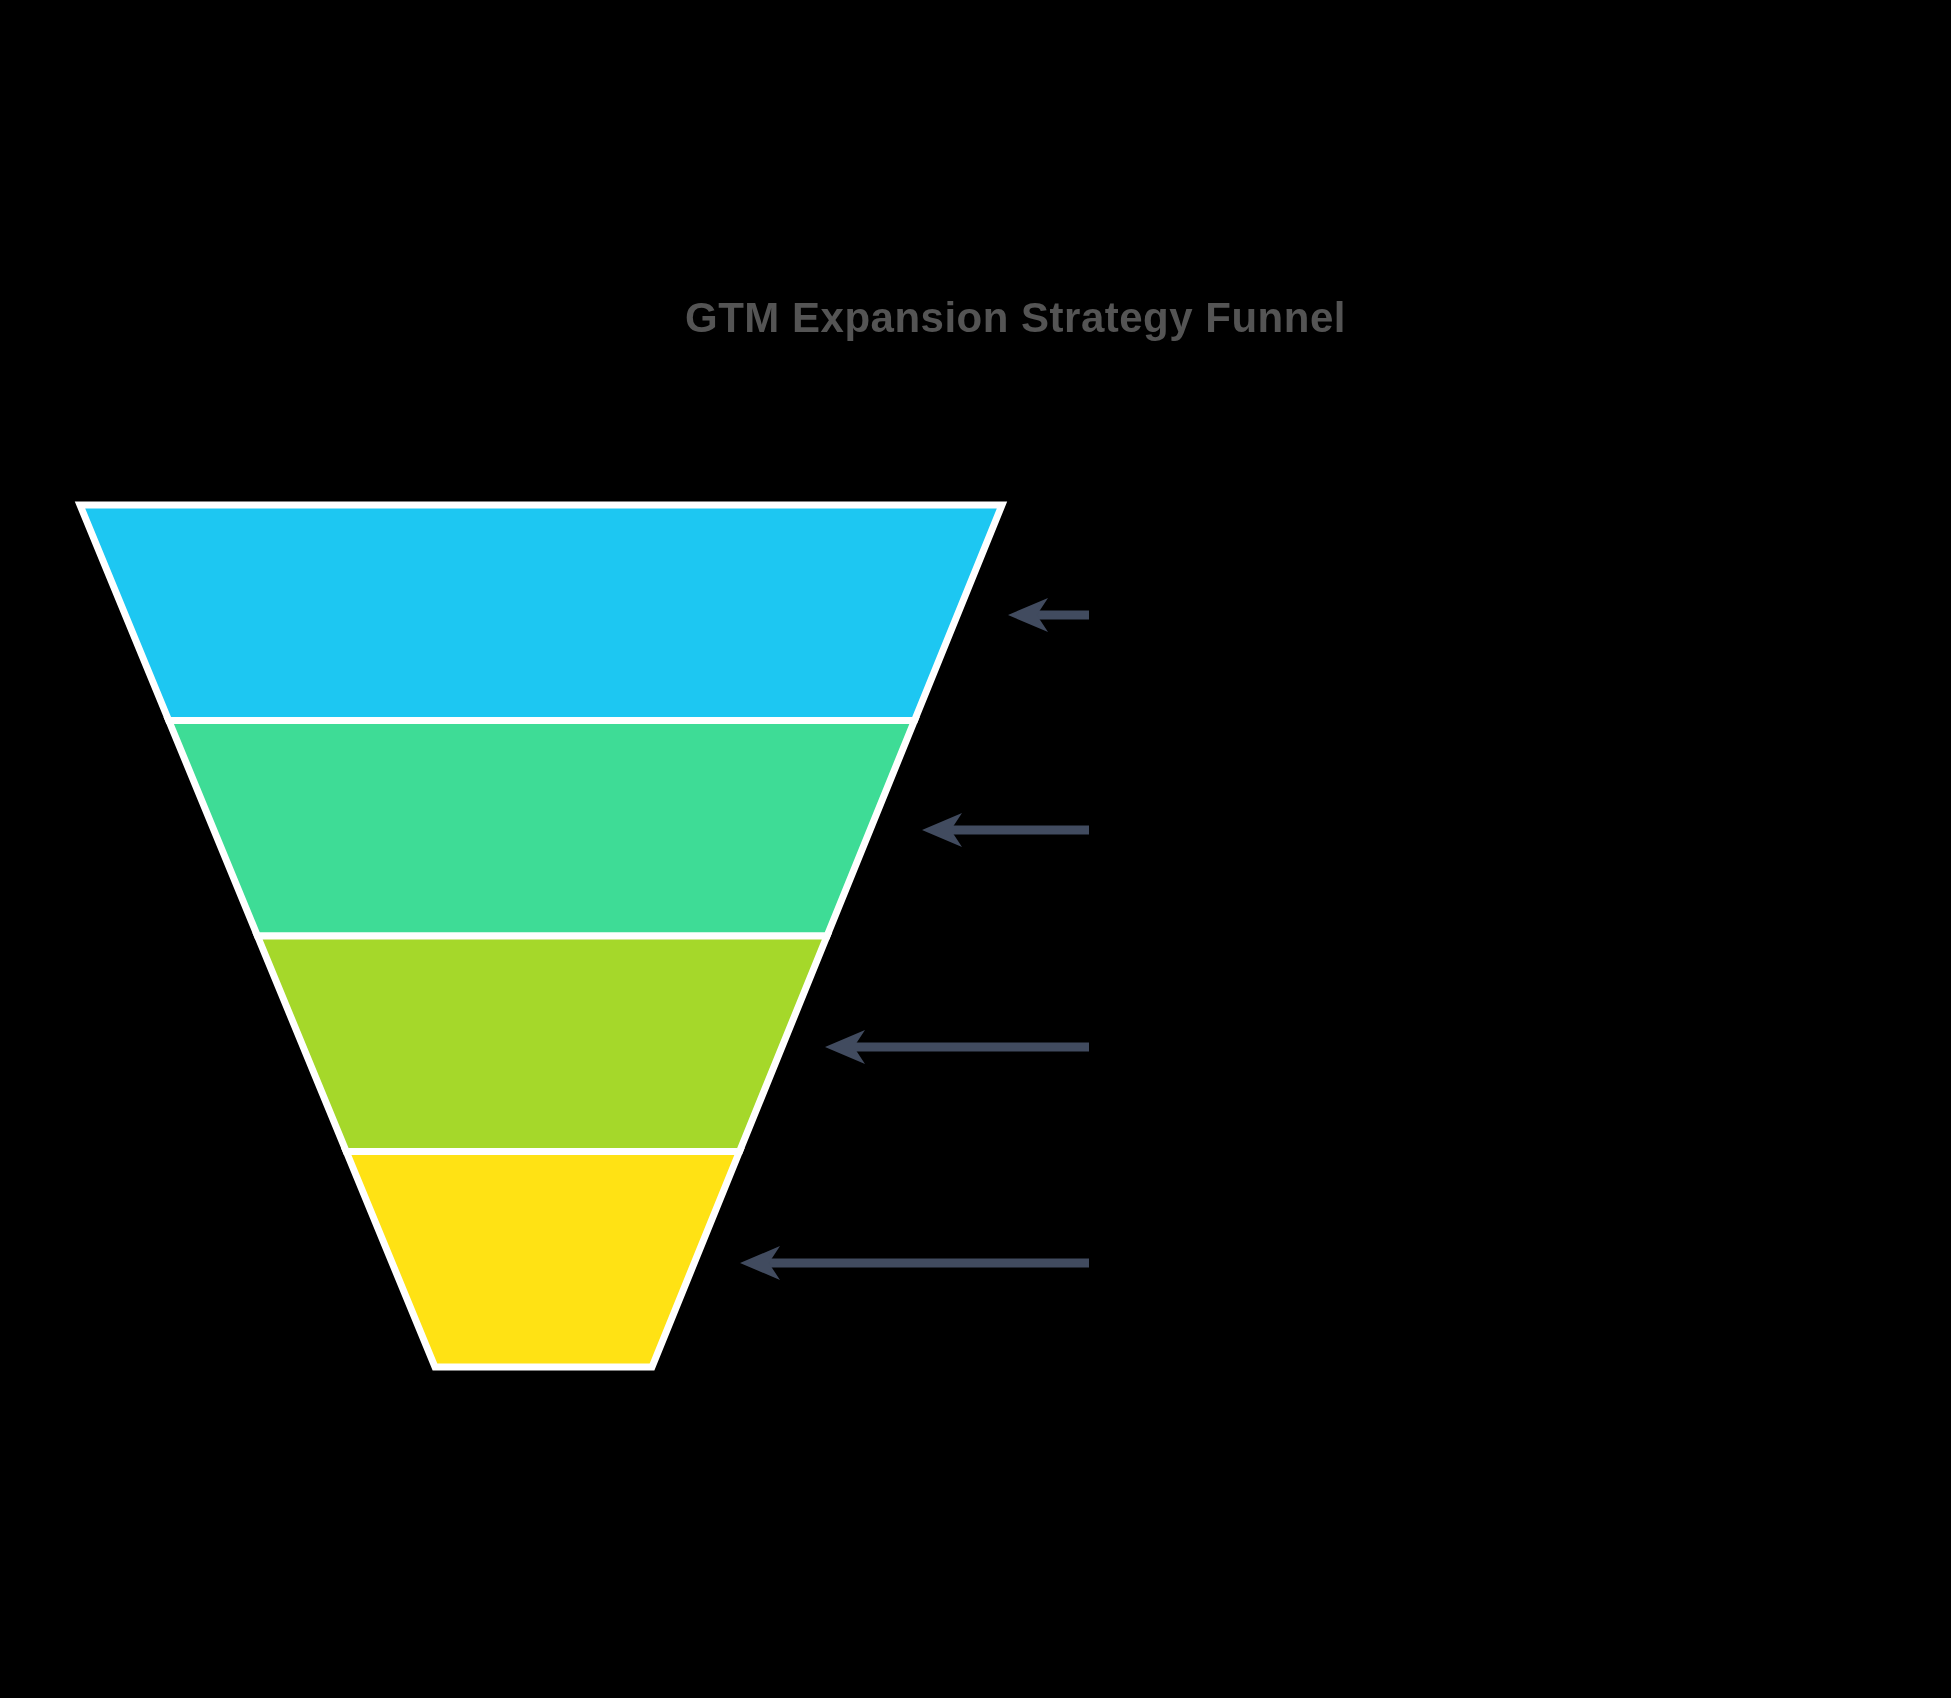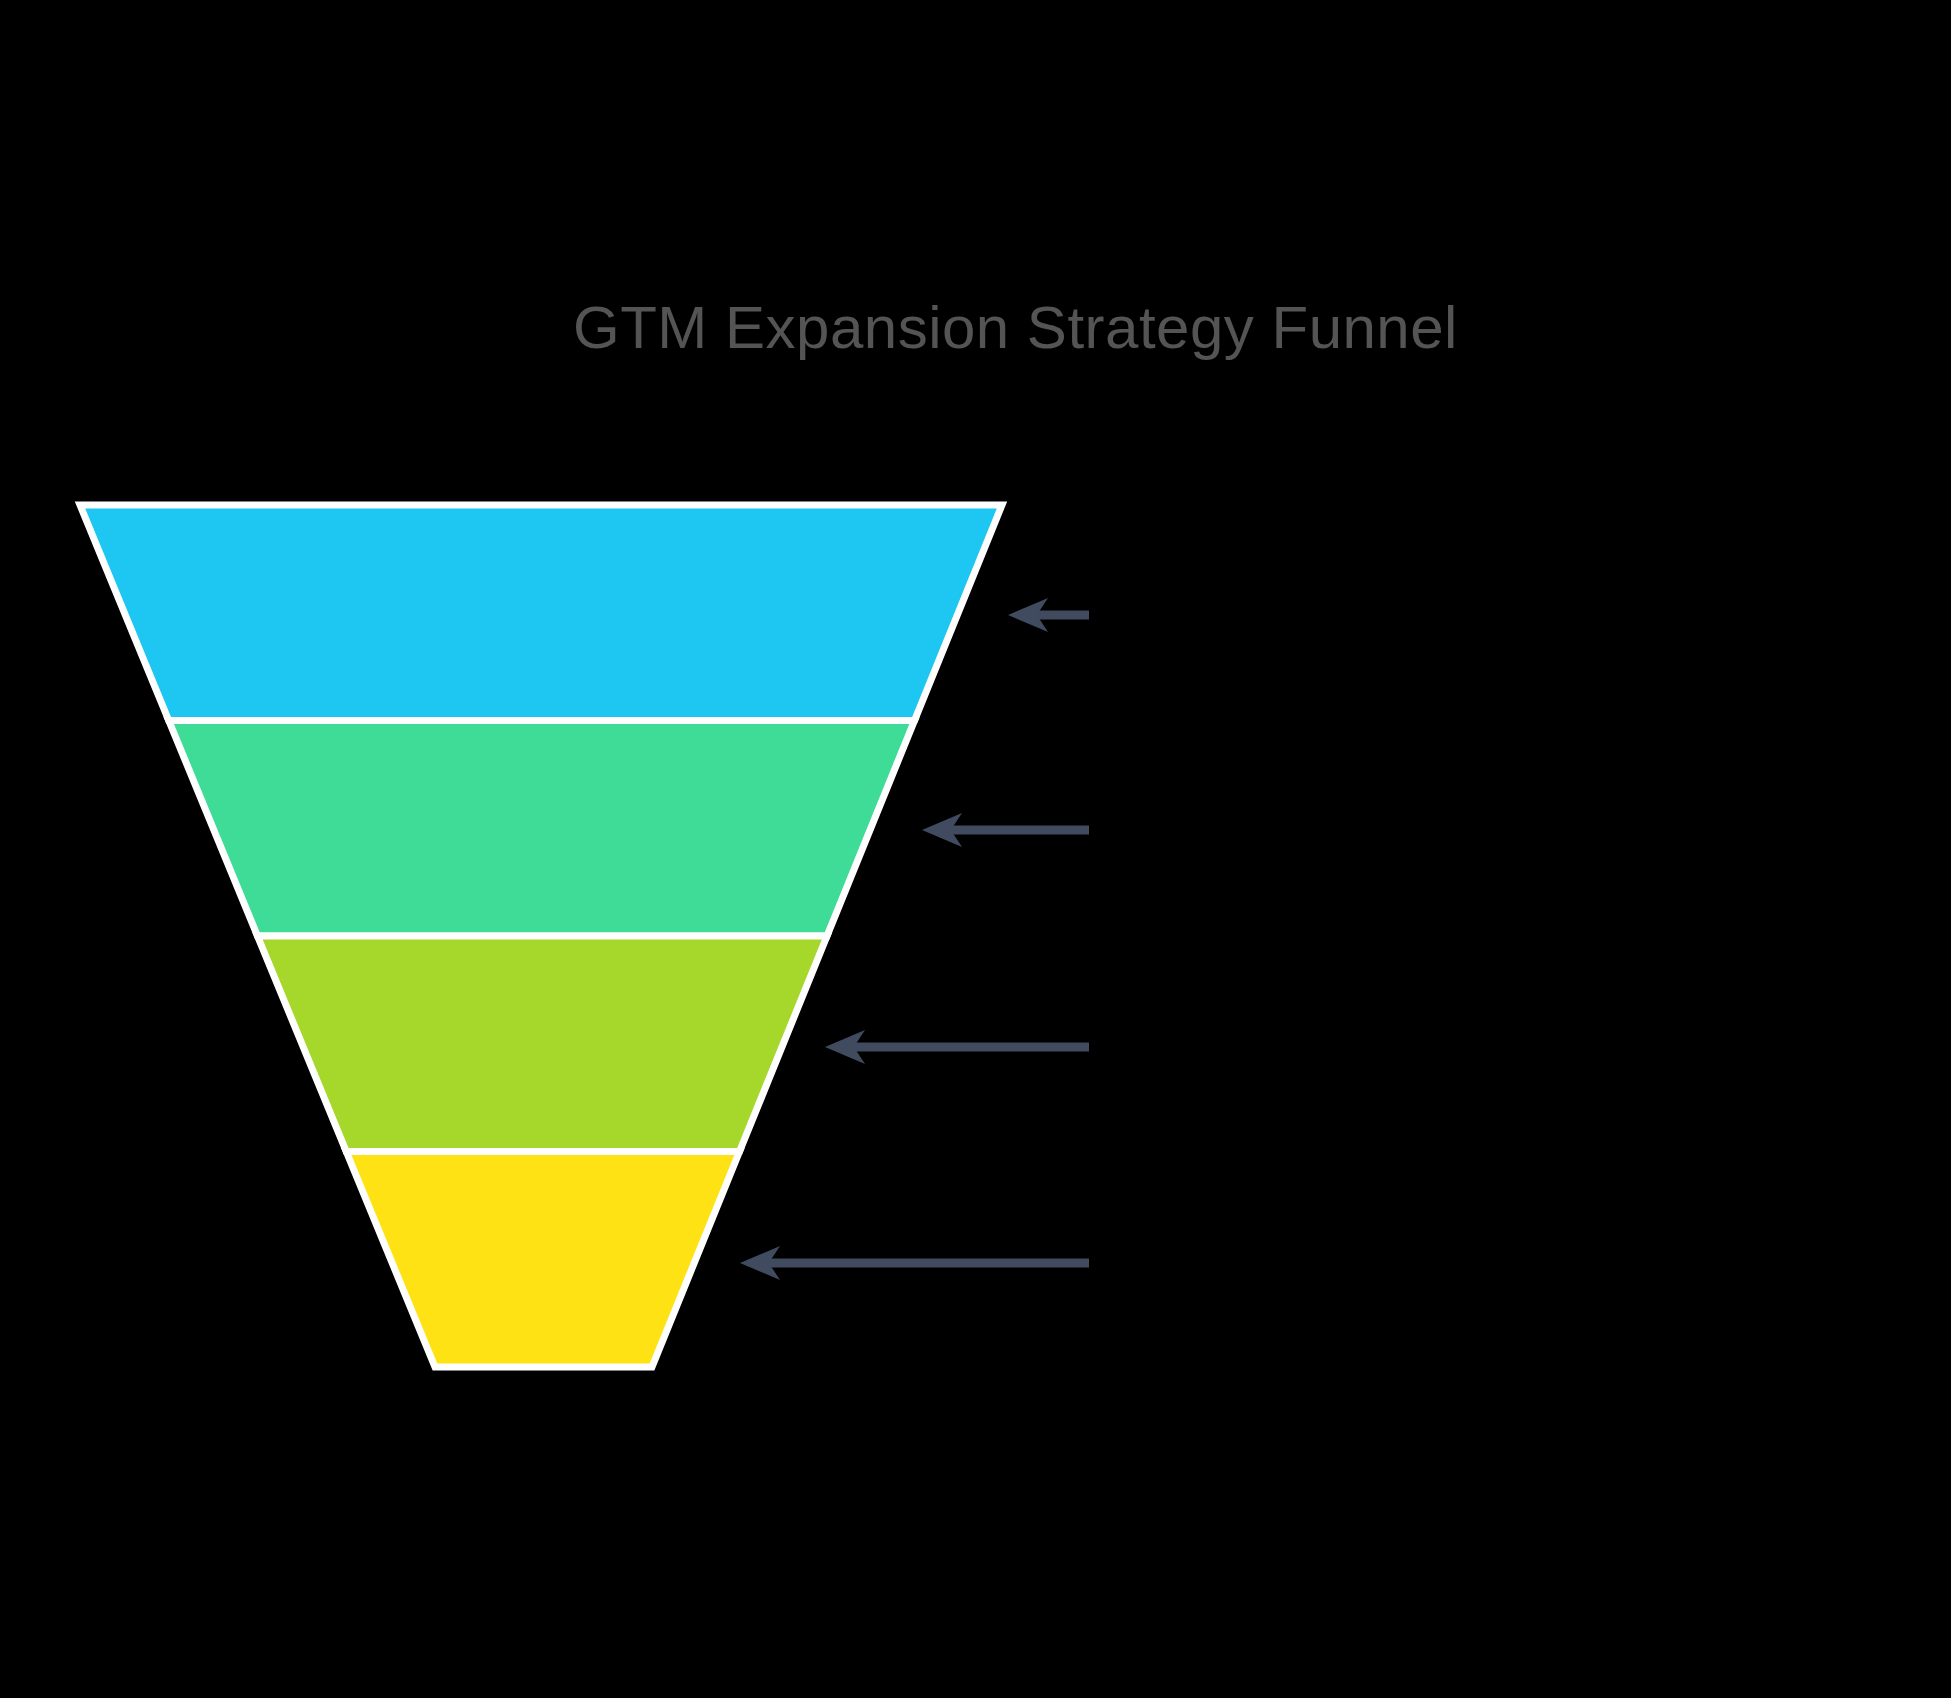--- a/index.html
+++ b/index.html
@@ -14,22 +14,22 @@
     background: #000000;
     overflow: hidden;
     font-family: "Liberation Sans", sans-serif;
   }
   #chart-title {
     position: absolute;
     top: 296px;
     left: 80px;
     width: 1871px;
     text-align: center;
-    font-size: 60px;
-    font-weight: normal;
+    font-size: 42px;
+    font-weight: bold;
     line-height: 1.05;
     letter-spacing: 0.5px;
   }
   #funnel-svg {
     position: absolute;
     top: 0;
     left: 0;
   }
 </style>
 </head>

